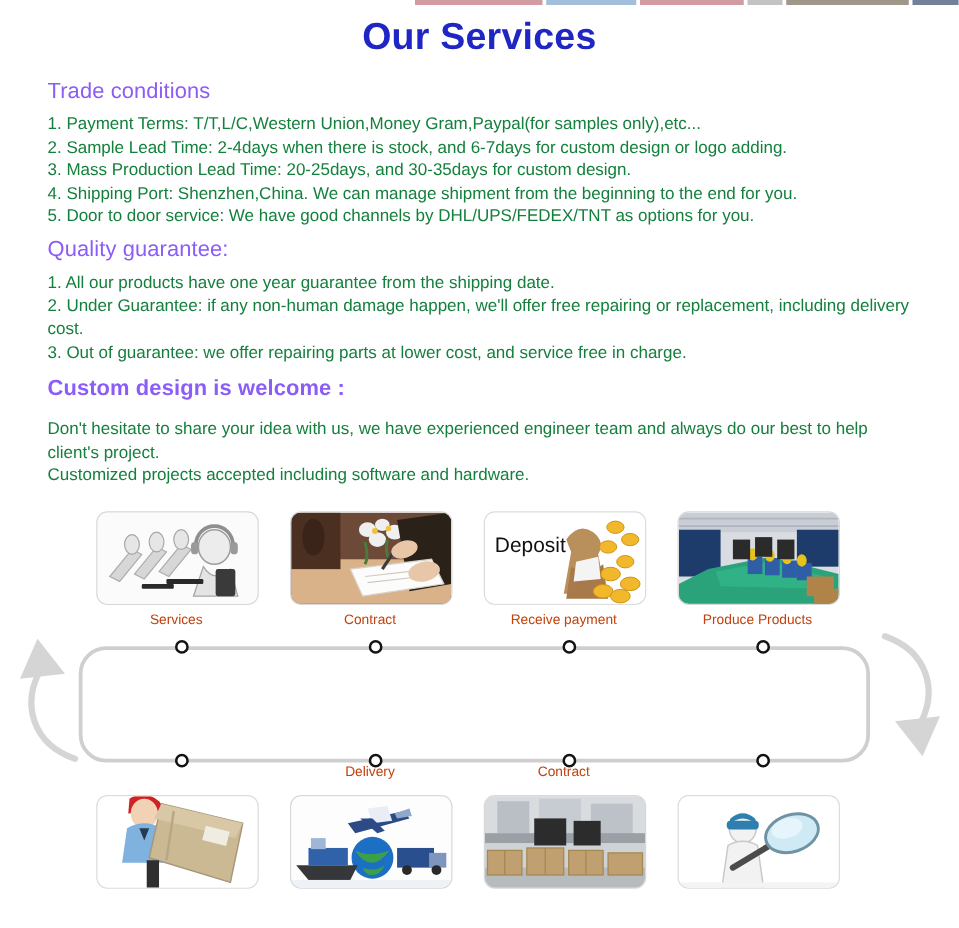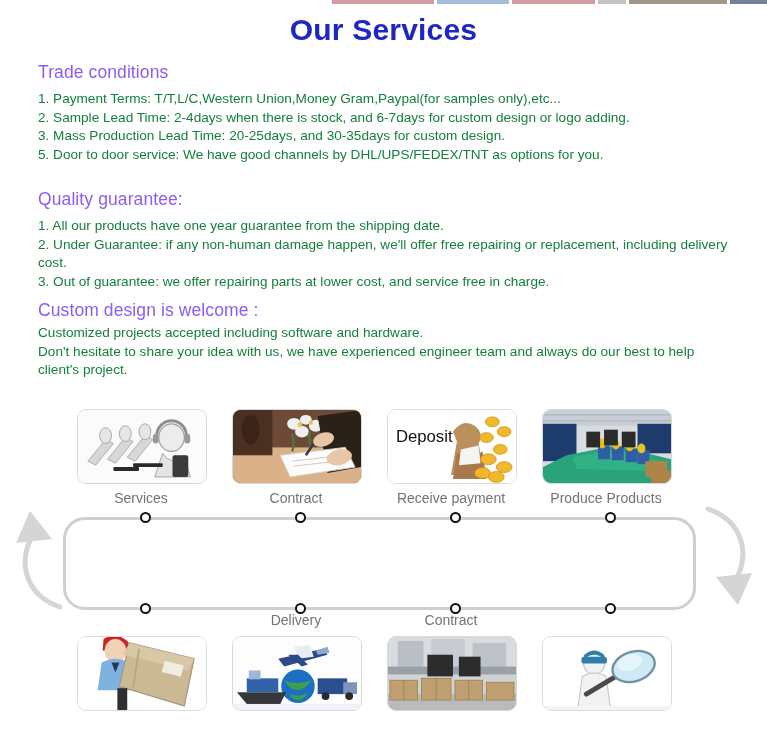--- a/index.html
+++ b/index.html
@@ -61,21 +61,21 @@
     font-size: 13.6px;
     line-height: 18.6px;
     color: #15803d;
     white-space: nowrap;
   }
   .section .line.wrap { white-space: normal; }
 
   #sec-trade   { top: 62px; }
   #sec-quality { top: 189px; }
   #sec-custom  { top: 300px; }
-  #sec-custom h2 { margin-bottom: 3px; }
+  #sec-custom h2 { margin-bottom: 13px; font-weight: bold; }
 
   
   .flow {
     position: absolute;
     left: 0; top: 400px;
     width: 767px; height: 342px;
   }
 
   
   .track {
@@ -116,22 +116,22 @@
     box-sizing: border-box;
     overflow: hidden;
   }
   .tile.plain { border-color: #dcdcdc; }
   .tile .art { position: absolute; inset: 0; }
 
   .caption {
     position: absolute;
     width: 160px;
     text-align: center;
-    font-size: 14px;
-    color: #737373;
+    font-size: 11px;
+    color: #c2410c;
     white-space: nowrap;
   }
 </style>
 </head>
 <body>
 
 <div class="top-sliver" id="top-sliver">
     <div class="chip" style="left: 332px; width: 102px; background: rgb(201, 138, 146);"></div>
     <div class="chip" style="left: 437px; width: 72px; background: rgb(147, 179, 212);"></div>
     <div class="chip" style="left: 512px; width: 83px; background: rgb(201, 138, 146);"></div>
@@ -140,34 +140,35 @@
     <div class="chip" style="left: 730px; width: 37px; background: rgb(91, 107, 134);"></div>
   </div>
 
 <div class="page-title">Our Services</div>
 
 <div class="section" id="sec-trade">
   <h2>Trade conditions</h2>
   <div class="line">1. Payment Terms: T/T,L/C,Western Union,Money Gram,Paypal(for samples only),etc...</div>
   <div class="line">2. Sample Lead Time: 2-4days when there is stock, and 6-7days for custom design or logo adding.</div>
   <div class="line">3. Mass Production Lead Time: 20-25days, and 30-35days for custom design.</div>
+  <div class="line">4. Shipping Port: Shenzhen,China. We can manage shipment from the beginning to the end for you.</div>
   <div class="line">5. Door to door service: We have good channels by DHL/UPS/FEDEX/TNT as options for you.</div>
 </div>
 
 <div class="section" id="sec-quality">
   <h2>Quality guarantee:</h2>
   <div class="line">1. All our products have one year guarantee from the shipping date.</div>
   <div class="line wrap">2. Under Guarantee: if any non-human damage happen, we'll offer free repairing or replacement, including delivery cost.</div>
   <div class="line">3. Out of guarantee: we offer repairing parts at lower cost, and service free in charge.</div>
 </div>
 
 <div class="section" id="sec-custom">
   <h2>Custom design is welcome :</h2>
+  <div class="line wrap">Don't hesitate to share your idea with us, we have experienced engineer team and always do our best to help client's project.</div>
   <div class="line">Customized projects accepted including software and hardware.</div>
-  <div class="line wrap">Don't hesitate to share your idea with us, we have experienced engineer team and always do our best to help client's project.</div>
 </div>
 
 <div class="flow">
 
   <div class="track"></div>
 
   <div class="arc-left">
     <svg width="70" height="110" viewBox="0 0 70 110">
       <path d="M52 104 C 18 92, 8 60, 26 30" stroke="#d5d5d5" stroke-width="5" fill="none" stroke-linecap="round"></path>
       <path d="M22 8 L 44 36 L 8 40 Z" fill="#d5d5d5"></path>

